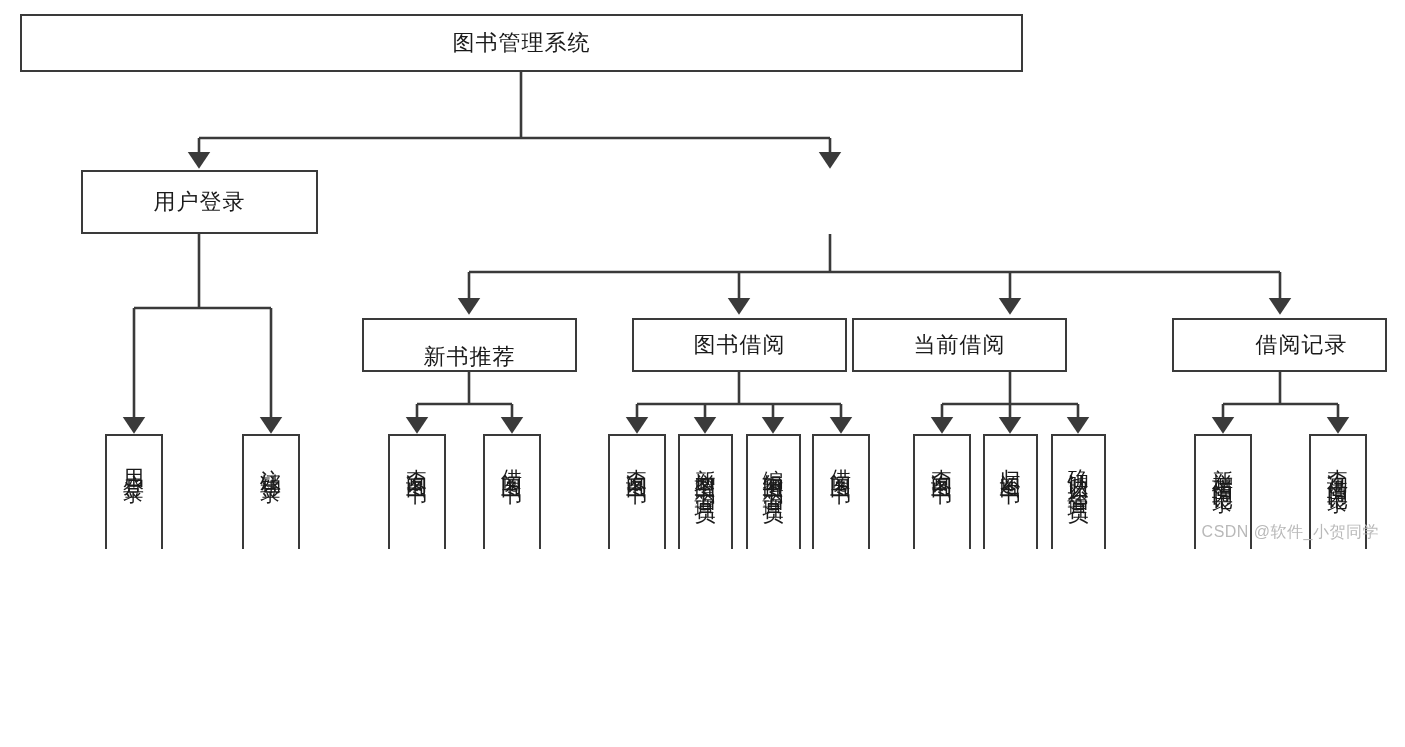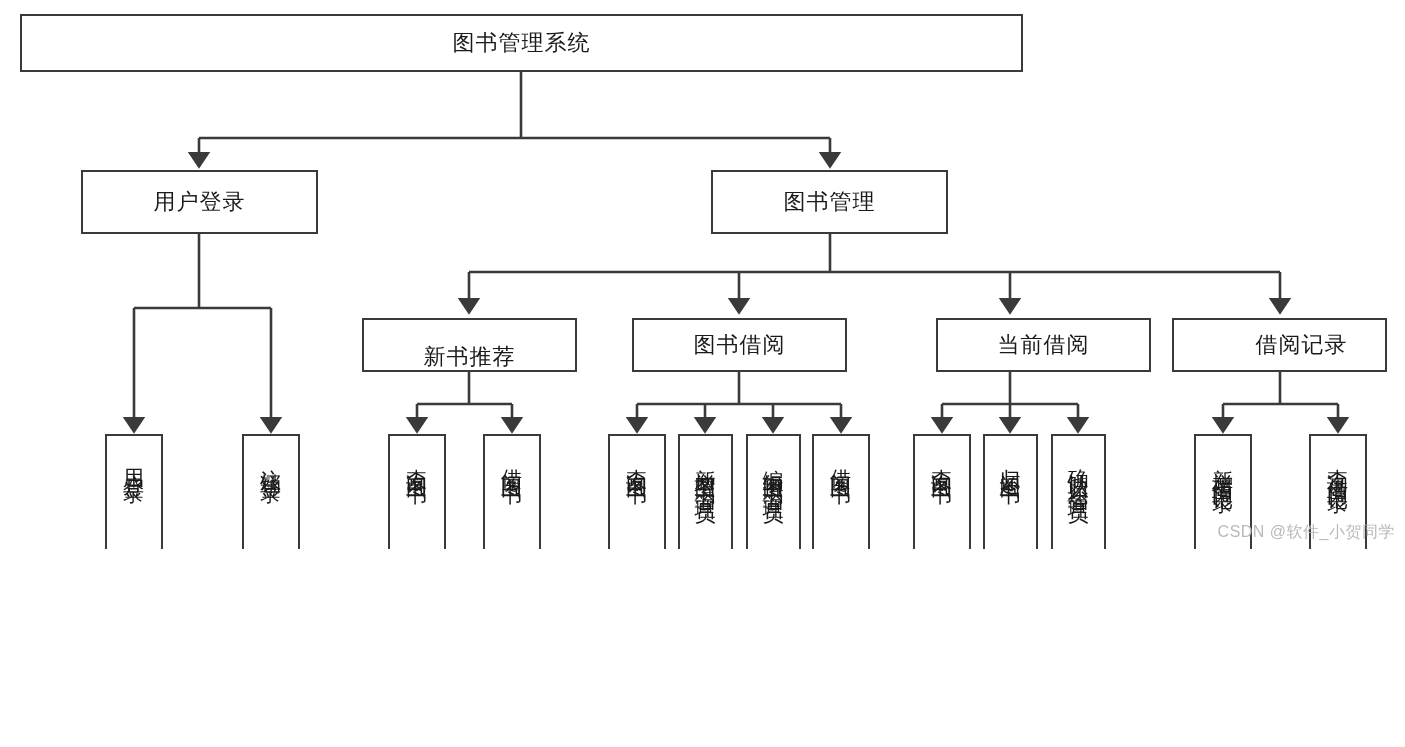--- a/index.html
+++ b/index.html
@@ -55,21 +55,21 @@
     font-size:21px;
     letter-spacing:5px;
     line-height:1;
     white-space:nowrap;
   }
   .node.v.tall .lbl{
     padding-top:0;
   }
   .watermark{
     position:absolute;
-    right:10px;
+    right:26px;
     bottom:6px;
     font-size:16px;
     color:#b9b9b9;
     z-index:5;
     white-space:nowrap;
     letter-spacing:0.5px;
   }
 </style>
 </head>
 <body>
@@ -126,31 +126,28 @@
     </g>
   </svg>
 
   <div class="node root" style="left:20px;top:14px;width:1003px;height:58px;">
     <span class="lbl">图书管理系统</span>
   </div>
 
   <div class="node h" style="left:81px;top:170px;width:237px;height:64px;">
     <span class="lbl">用户登录</span>
   </div>
-  <div class="node h" style="left:711px;top:170px;width:237px;height:64px;">
-    <span class="lbl">图书管理</span>
-  </div>
 
   <div class="node h" style="left:362px;top:318px;width:215px;height:54px;align-items:flex-end;">
     <span class="lbl">新书推荐</span>
   </div>
   <div class="node h" style="left:632px;top:318px;width:215px;height:54px;">
     <span class="lbl">图书借阅</span>
   </div>
-  <div class="node h" style="left:936px;top:318px;width:215px;height:54px;">
+  <div class="node h" style="left:852px;top:318px;width:215px;height:54px;">
     <span class="lbl">当前借阅</span>
   </div>
   <div class="node h" style="left:1172px;top:318px;width:215px;height:54px;padding-left:44px;">
     <span class="lbl">借阅记录</span>
   </div>
 
   <div class="node v" style="left:105px;top:434px;width:58px;height:299px;">
     <span class="lbl">用户登录</span>
   </div>
   <div class="node v" style="left:242px;top:434px;width:58px;height:299px;">

